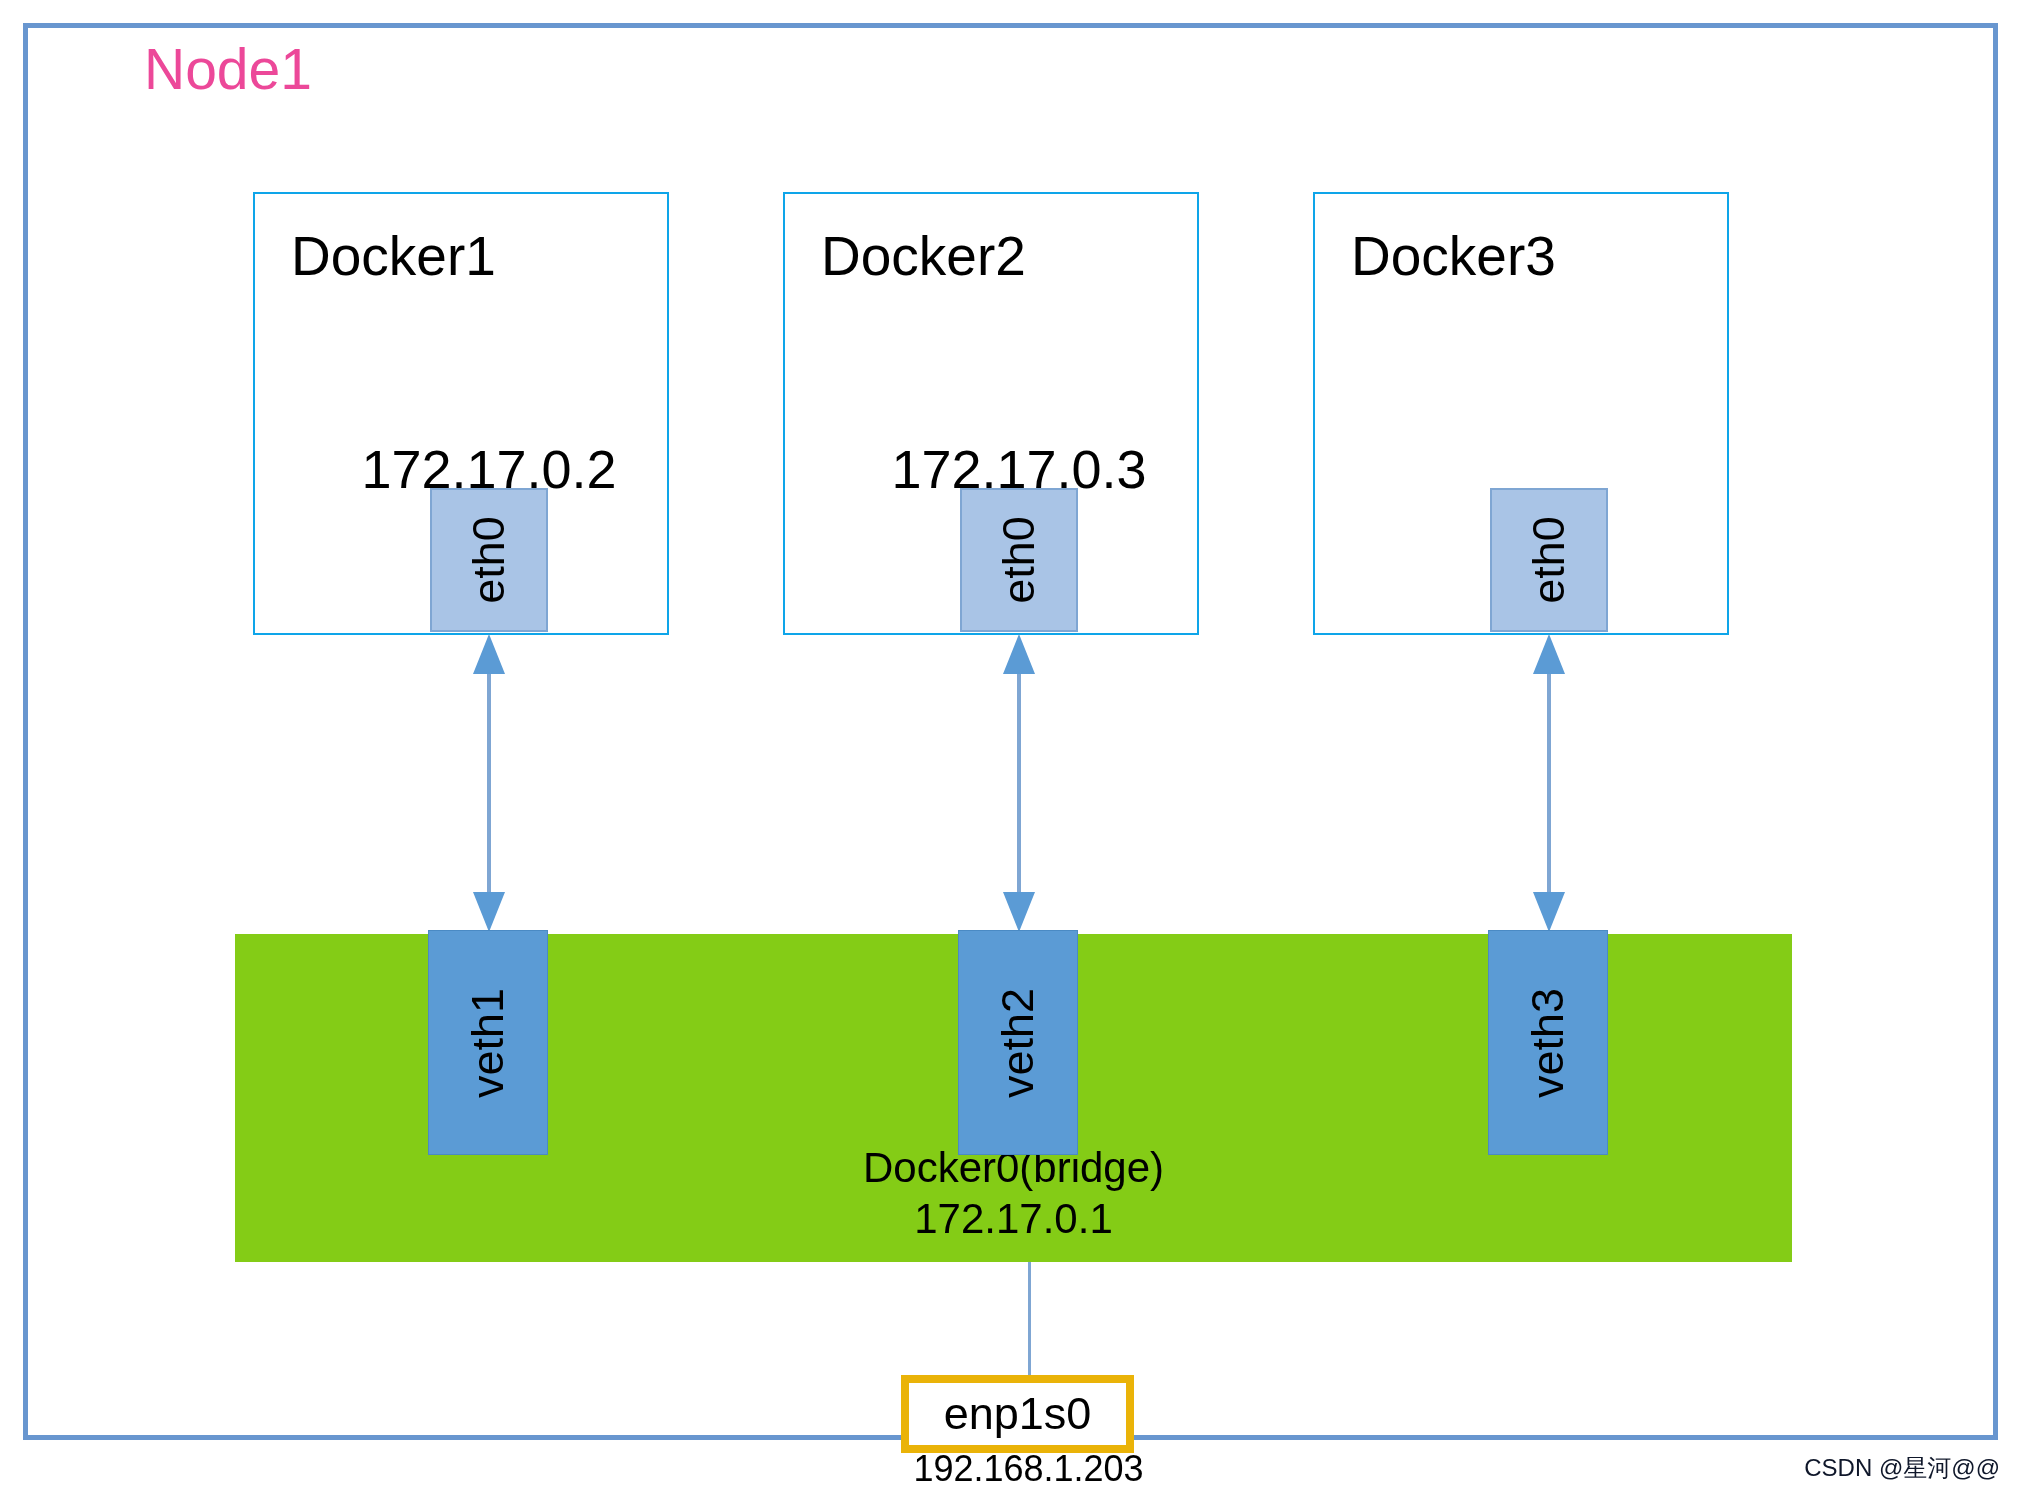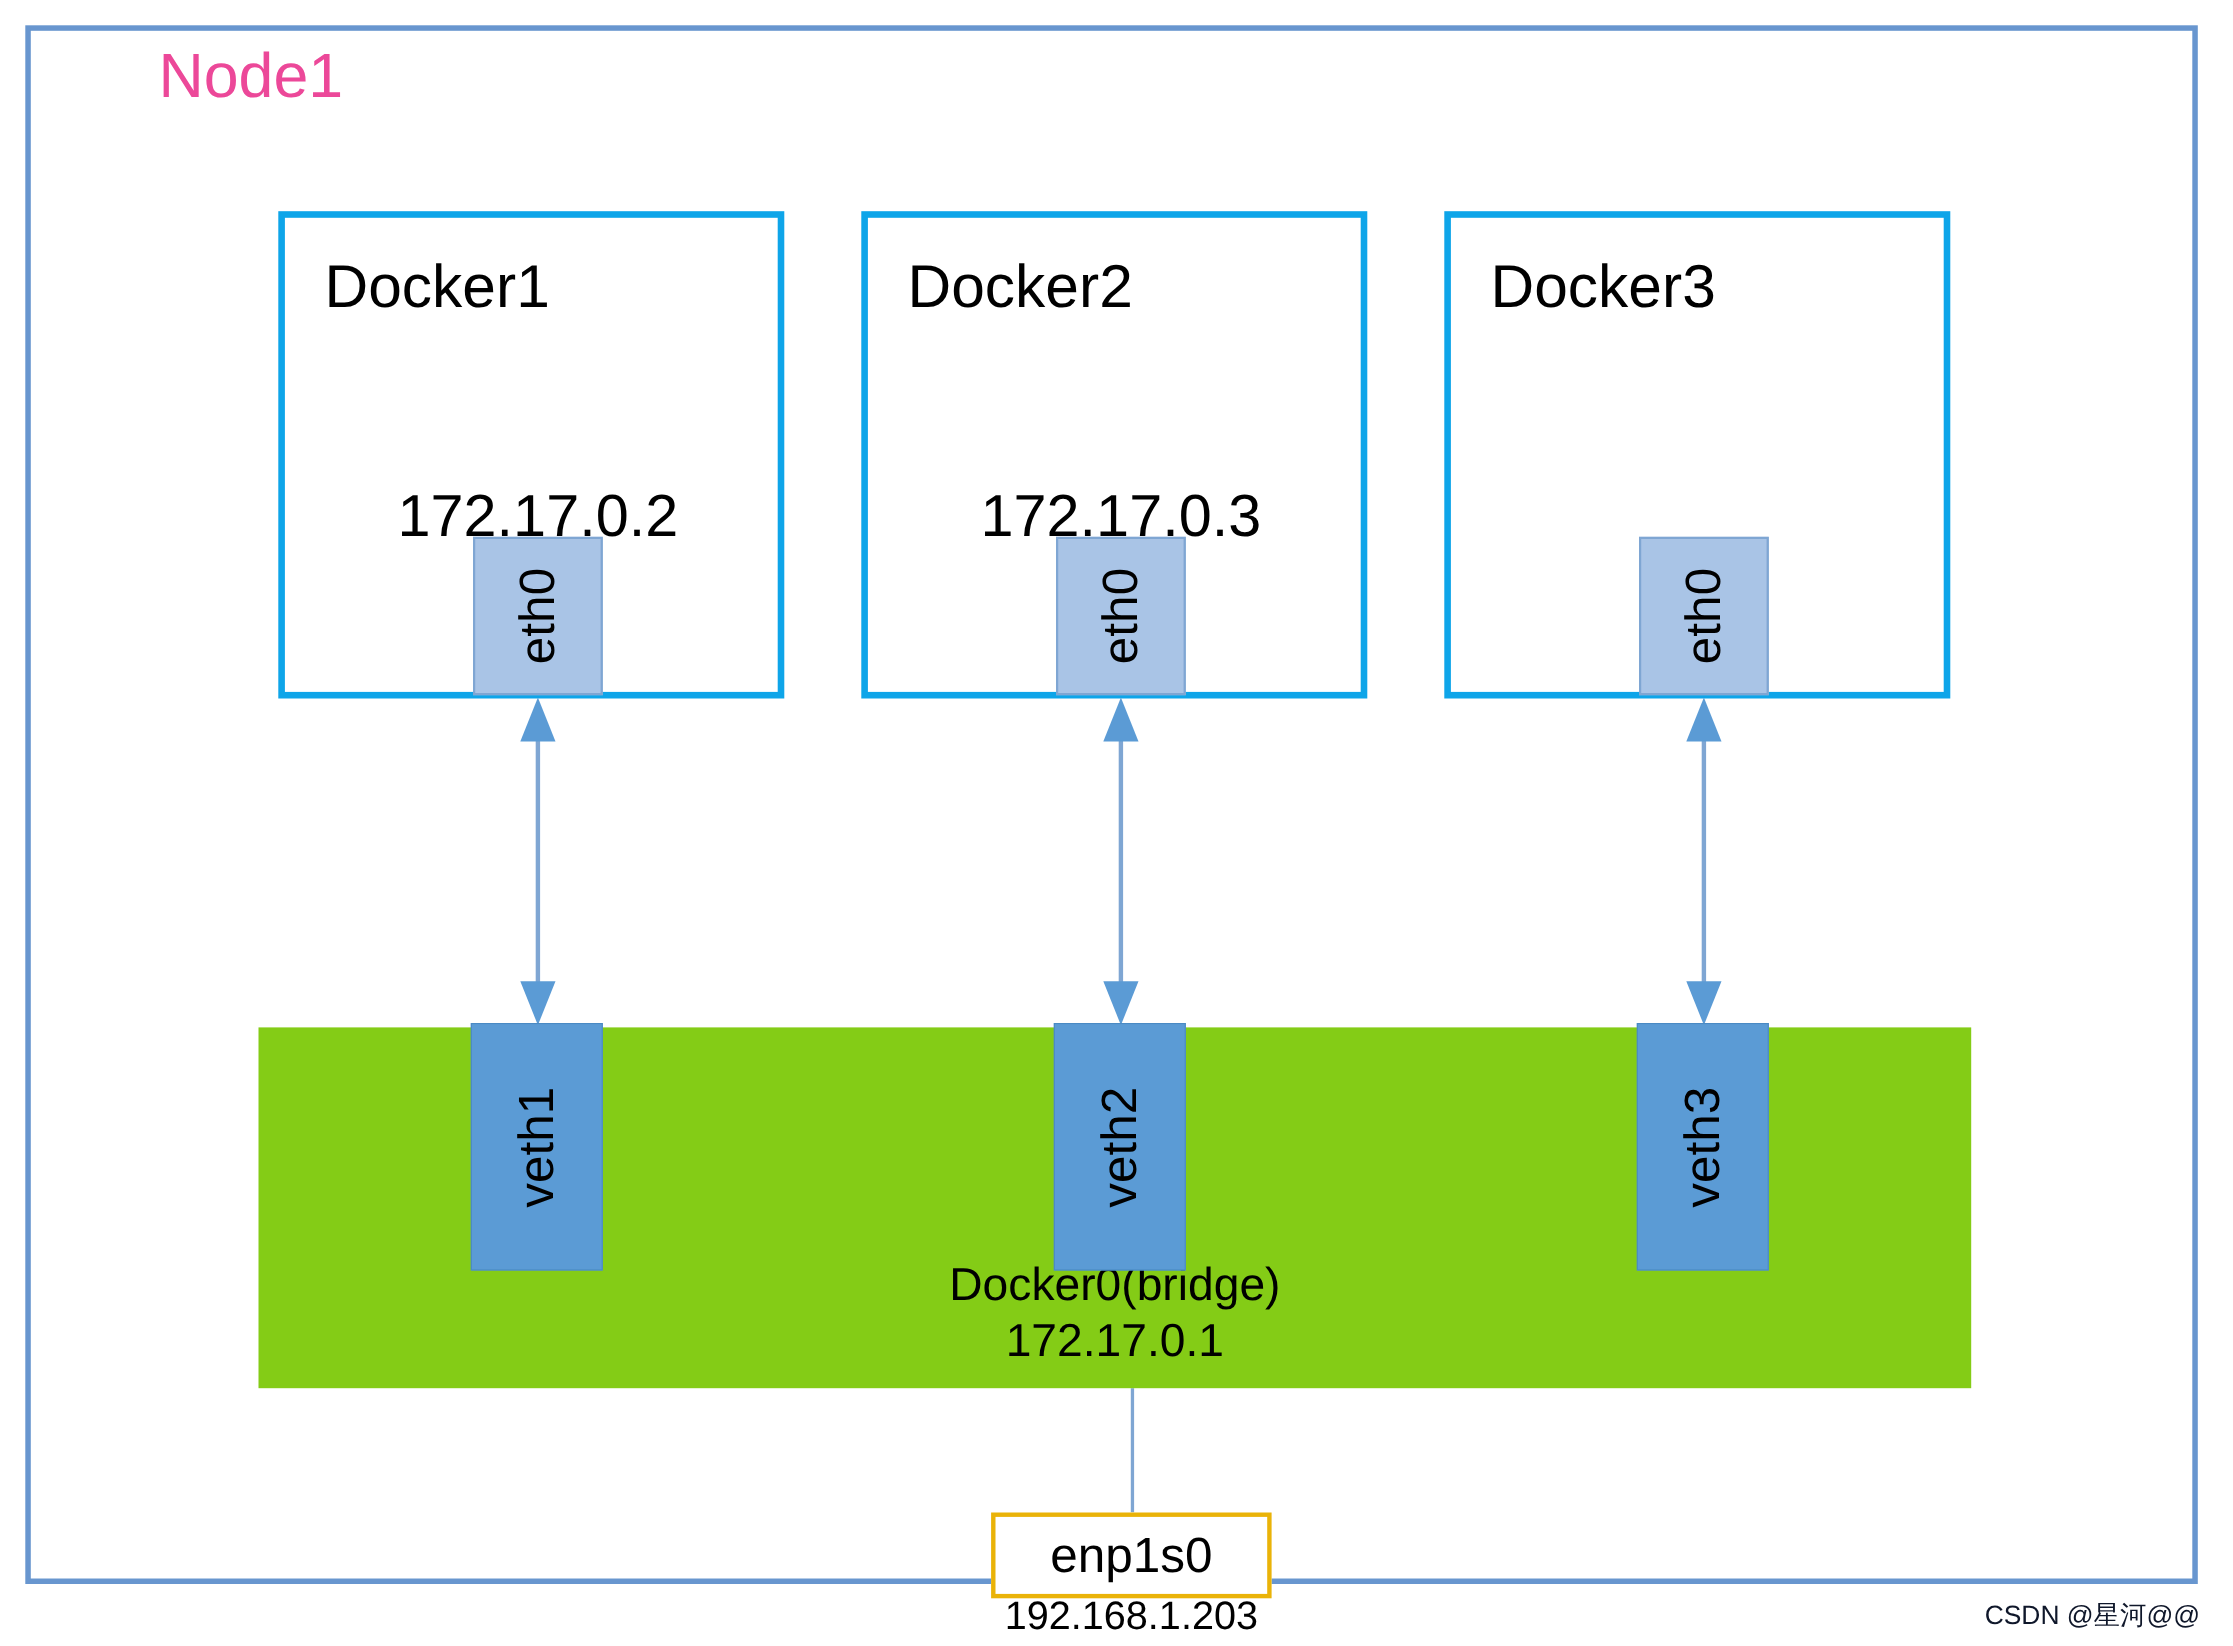--- a/index.html
+++ b/index.html
@@ -40,23 +40,23 @@
     font-size: 57px;
     color: #ec4899;
     line-height: 1.1;
     white-space: nowrap;
   }
 
   
   .docker-box {
     position: absolute;
     top: 192px;
-    width: 460px;
+    width: 416px;
     height: 443px;
-    border: 6px solid #0ea5e9;
+    border: 2px solid #0ea5e9;
     box-sizing: border-box;
     background: #ffffff;
   }
   #docker-box-1 { left: 253px; }
   #docker-box-2 { left: 783px; text-align: center; }
   #docker-box-3 { left: 1313px; }
 
   .docker-title {
     position: absolute;
     left: 36px;
@@ -171,23 +171,23 @@
     height: 113px;
     background: #7FA6D3;
     z-index: 1;
   }
 
   
   .nic-box {
     position: absolute;
     left: 901px;
     top: 1375px;
-    width: 255px;
+    width: 233px;
     height: 78px;
-    border: 4px solid #eab308;
+    border: 8px solid #eab308;
     box-sizing: border-box;
     background: #ffffff;
     z-index: 8;
   }
   .nic-label {
     position: absolute;
     left: 0; right: 0;
     top: 50%;
     transform: translateY(-50%);
     text-align: center;

